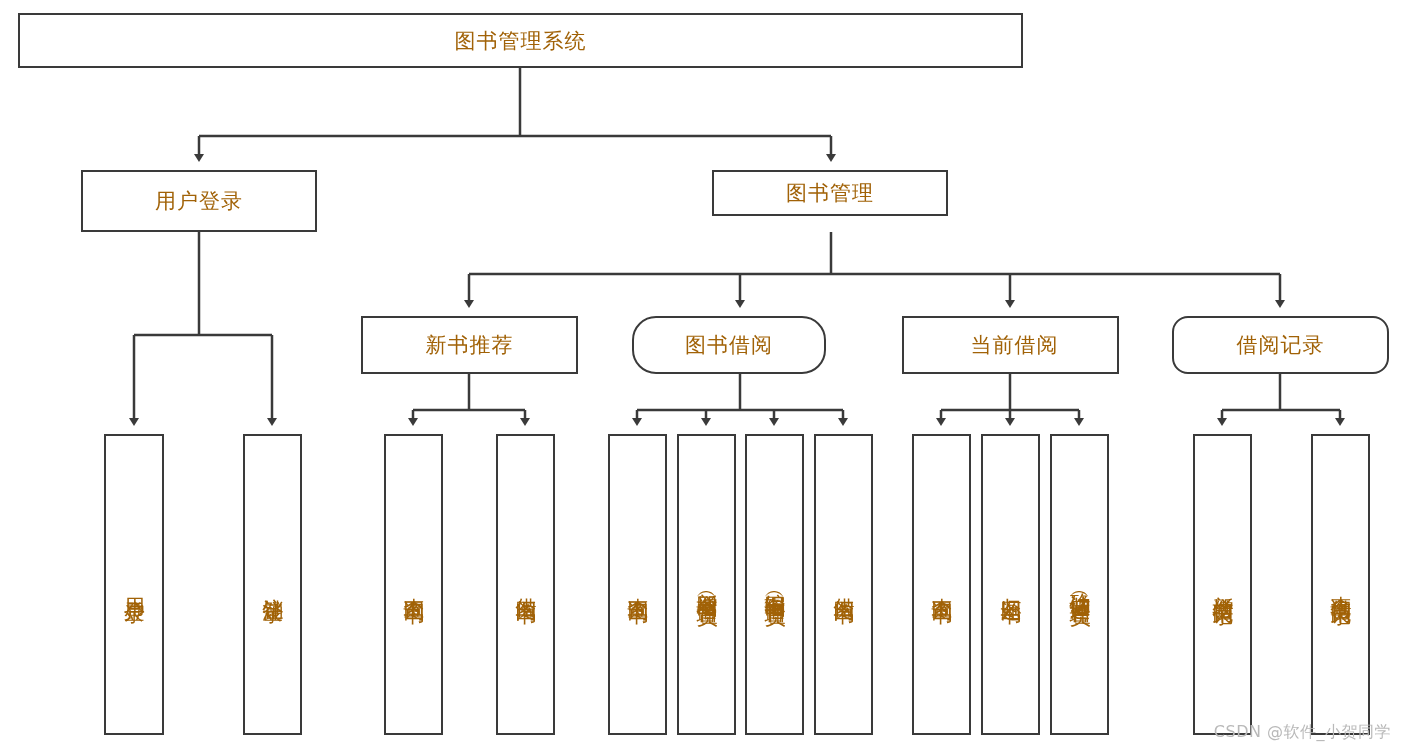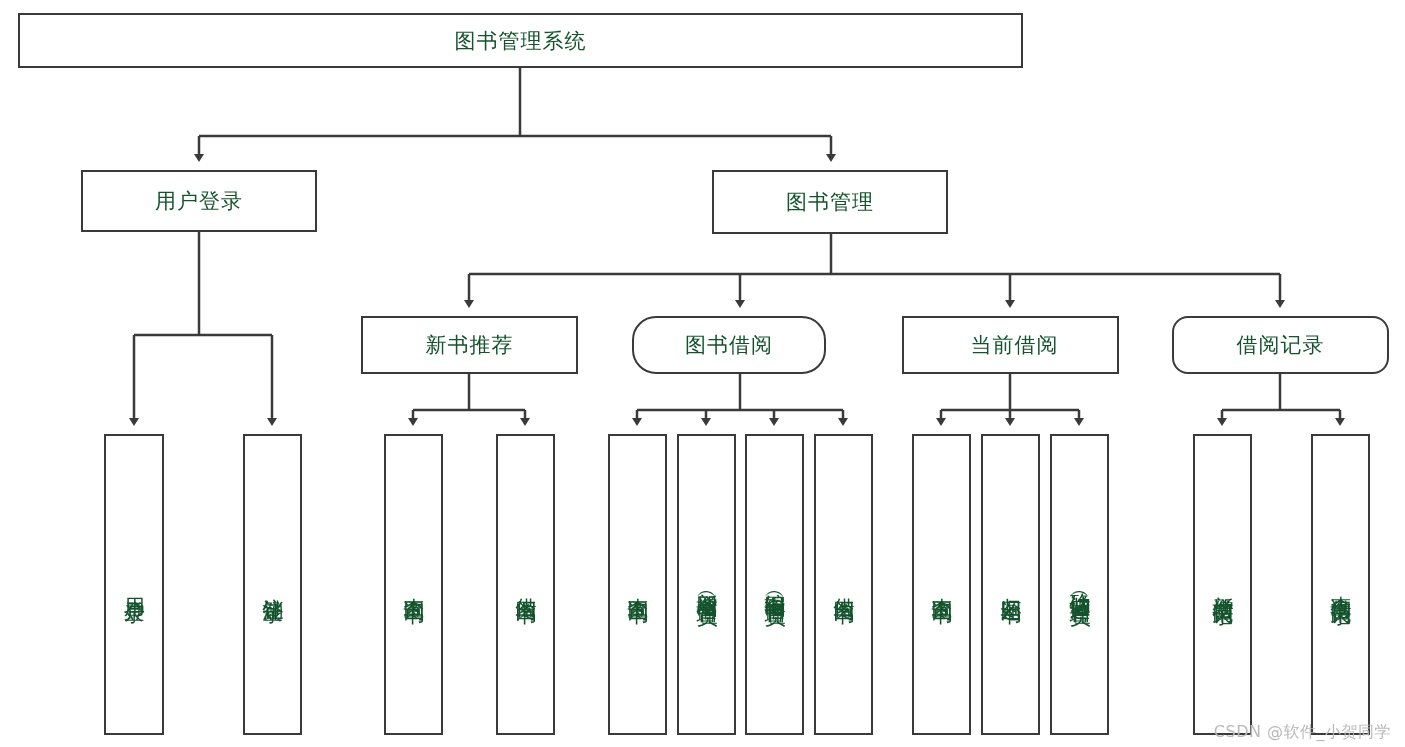--- a/index.html
+++ b/index.html
@@ -26,21 +26,21 @@
     pointer-events: none;
   }
   .node {
     position: absolute;
     box-sizing: border-box;
     border: 2px solid #3a3a3a;
     background: #ffffff;
     display: flex;
     align-items: center;
     justify-content: center;
-    color: #14532d;
+    color: #a16207;
   }
   .node.horiz {
     font-size: 21px;
     letter-spacing: 1px;
   }
   .node.vert {
     writing-mode: vertical-rl;
     text-orientation: upright;
     font-size: 21px;
     letter-spacing: 2px;
@@ -123,21 +123,21 @@
     <path d="M1340,410 L1340,422" stroke="#3a3a3a" stroke-width="2.5" fill="none" marker-end="url(#arrow)"></path>
   </svg>
 
   <div class="node horiz" style="left:18px; top:13px; width:1005px; height:55px;">
     <span class="label">图书管理系统</span>
   </div>
 
   <div class="node horiz" style="left:81px; top:170px; width:236px; height:62px;">
     <span class="label">用户登录</span>
   </div>
-  <div class="node horiz" style="left:712px; top:170px; width:236px; height:64px;">
+  <div class="node horiz" style="left:712px; top:170px; width:236px; height:46px;">
     <span class="label">图书管理</span>
   </div>
 
   <div class="node horiz" style="left:361px; top:316px; width:217px; height:58px;align-items:center;">
     <span class="label">新书推荐</span>
   </div>
   <div class="node horiz" style="left:632px; top:316px; width:194px; height:58px;border-radius:24px;">
     <span class="label">图书借阅</span>
   </div>
   <div class="node horiz" style="left:902px; top:316px; width:217px; height:58px;padding-left:8px;">

